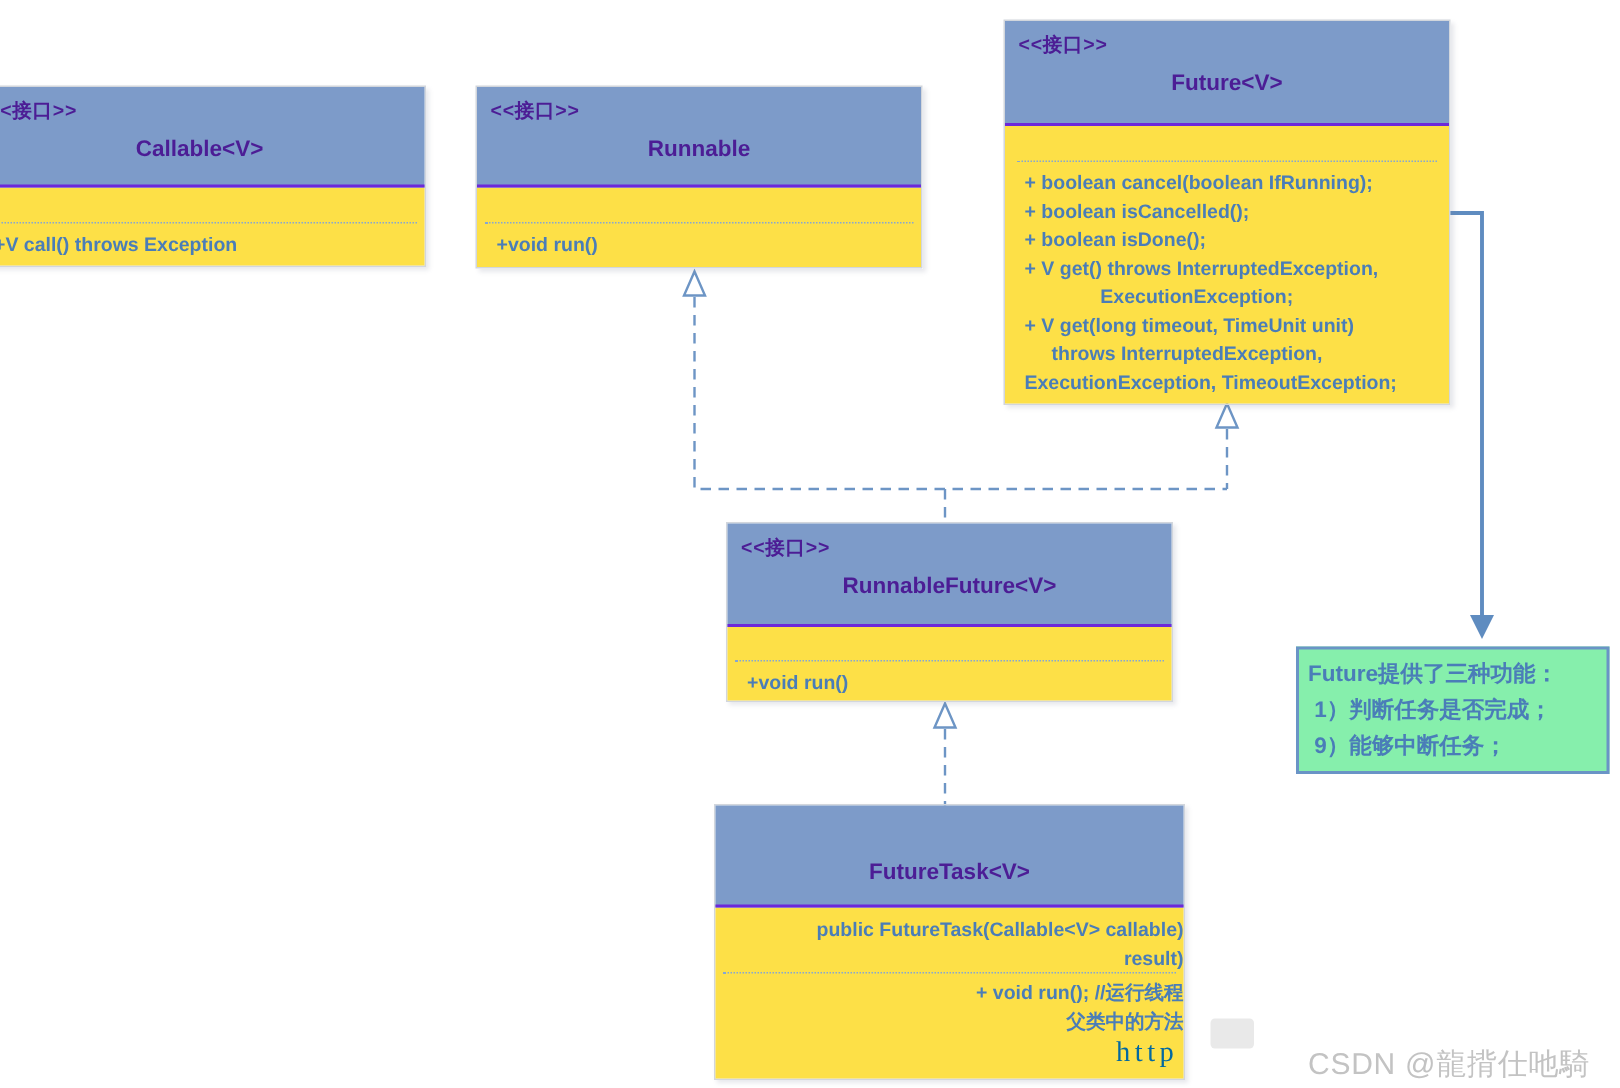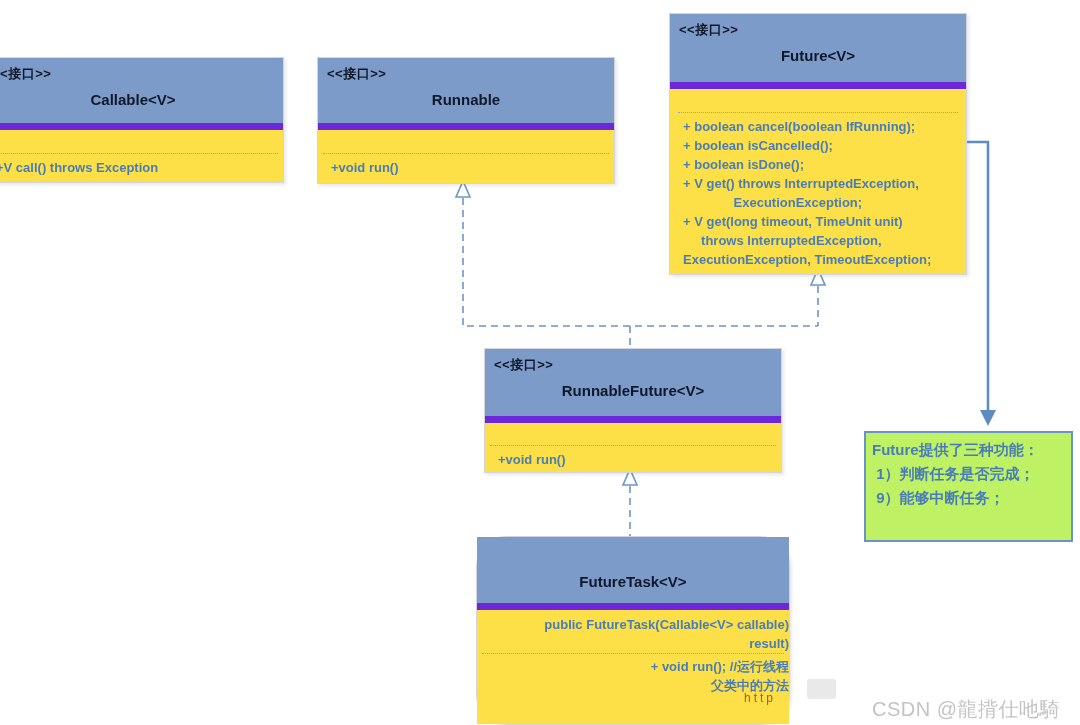--- a/index.html
+++ b/index.html
@@ -9,22 +9,22 @@
   }
   svg.connectors { position:absolute; left:0; top:0; pointer-events:none; }
 
   
   .uml-box {
     position:absolute;
     border:1px solid #d2d6dc;
     box-shadow:2px 2px 3px rgba(120,130,150,.18);
   }
   .uml-header {
-    position:relative; background:#7d9bc9; color:#0f172a;
-    border-bottom:7px solid #6d28d9;
+    position:relative; background:#7d9bc9; color:#4c1d95;
+    border-bottom:2px solid #6d28d9;
   }
   .stereotype {
     position:absolute; top:7px; left:9px;
     font-size:13px; font-weight:600; letter-spacing:0.5px; white-space:pre;
   }
   .uml-title {
     position:absolute; top:33px; left:0; right:0; text-align:center;
     font-size:15px; font-weight:700;
   }
   .uml-body { background:#fde047; overflow:hidden; }
@@ -50,42 +50,42 @@
   #box-future .uml-header { height:68px; }
   #box-future .uml-body   { height:185px; }
   #box-future .spacer { height:23px; }
   #box-future .sep { margin:0 8px; }
 
   #box-rf       { left:484px; top:348px; width:296px; }
   #box-rf .uml-header { height:67px; }
   #box-rf .uml-body   { height:49px; }
   #box-rf .spacer { height:22px; }
 
-  #box-ft       { left:476px; top:536px; width:312px;border-radius:30px; }
+  #box-ft       { left:476px; top:536px; width:312px; }
   #box-ft .uml-header { height:66px; }
   #box-ft .uml-title  { top:36px; }
   #box-ft .uml-body   { height:114px;text-align:right; }
   #box-ft .ctor-block { padding-top:5px; }
   #box-ft .meth-block { padding-top:3px; }
 
   
   #note {
-    position:absolute; left:864px; top:431px; width:209px; height:111px;
-    background:#bef264; border:2px solid #6a94c6; box-sizing:border-box;
+    position:absolute; left:864px; top:431px; width:209px; height:85px;
+    background:#86efac; border:2px solid #6a94c6; box-sizing:border-box;
     padding-top:5px;
   }
   .note-line {
     white-space:pre; color:#4a7db8; font-size:15px; font-weight:600;
     line-height:24px; padding-left:6px;
   }
 
   
   #wm-http {
-    position:absolute; left:744px; top:691px; color:#a16207;
-    font-size:12px; letter-spacing:3px;
+    position:absolute; left:744px; top:691px; color:#0369a1;
+    font-size:19px; letter-spacing:3px;font-family:Liberation Serif, serif;
   }
   #wm-blob {
     position:absolute; left:807px; top:679px; width:29px; height:20px;
     background:#e9e9e9; border-radius:3px;
   }
   #wm-csdn {
     position:absolute; left:872px; top:696px; color:#c3c3c3;
     font-size:20px; letter-spacing:0.5px;
   }
 </style>

